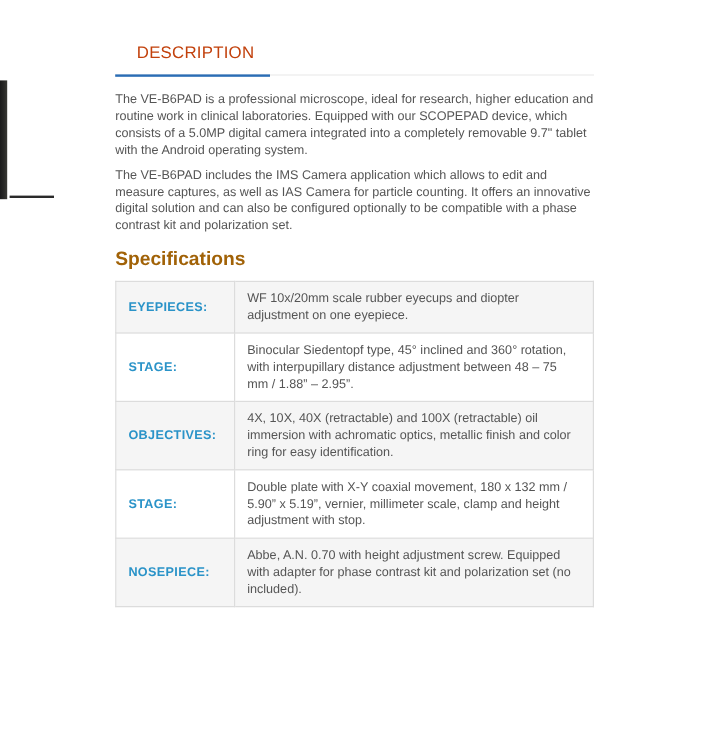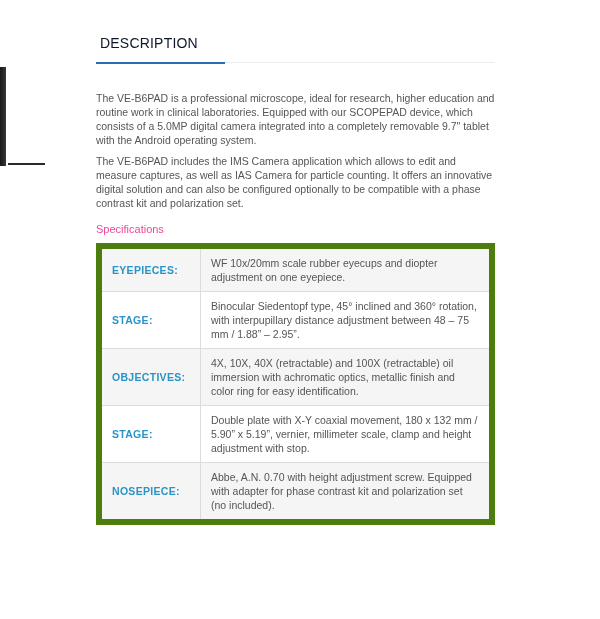--- a/index.html
+++ b/index.html
@@ -16,41 +16,41 @@
     position: absolute; left: 8px; top: 163px; width: 37px; height: 2px;
     background: #2a2a2a;
   }
   .content {
     position: absolute; left: 96px; top: 0; width: 399px;
   }
   .tabs {
     position: relative; height: 64px;
   }
   .tab-description {
-    position: absolute; left: 4px; top: 35px;
-    font-size: 14px; color: #0f172a; letter-spacing: 0.2px;
+    position: absolute; left: 18px; top: 35px;
+    font-size: 14px; color: #c2410c; letter-spacing: 0.2px;
   }
   .tabs-line {
     position: absolute; left: 0; top: 62px; width: 399px; height: 1px; background: #ececec;
   }
   .tab-underline {
     position: absolute; left: 0; top: 62px; width: 129px; height: 2px; background: #2a6db5;
   }
   .desc {
-    margin-top: 27px;
+    margin-top: 12px;
     font-size: 10.5px; line-height: 14px; color: #555555;
   }
   .desc p { margin: 0 0 7px 0; }
   .spec-title {
     margin: 13px 0 8px 0;
-    font-size: 11px; font-weight: normal; color: #ec4899;
+    font-size: 16px; font-weight: bold; color: #a16207;
   }
   table.specs {
     width: 399px; border-collapse: collapse;
-    border: 6px solid #4d7c0f;
+    border: 1px solid #4d7c0f;
     font-size: 10.5px; line-height: 14px;
   }
   table.specs td {
     border: 1px solid #dcdcdc;
     padding: 7px 10px;
     vertical-align: middle;
   }
   table.specs tr:nth-child(odd) td { background: #f5f5f5; }
   table.specs tr:nth-child(even) td { background: #ffffff; }
   td.spec-label {

